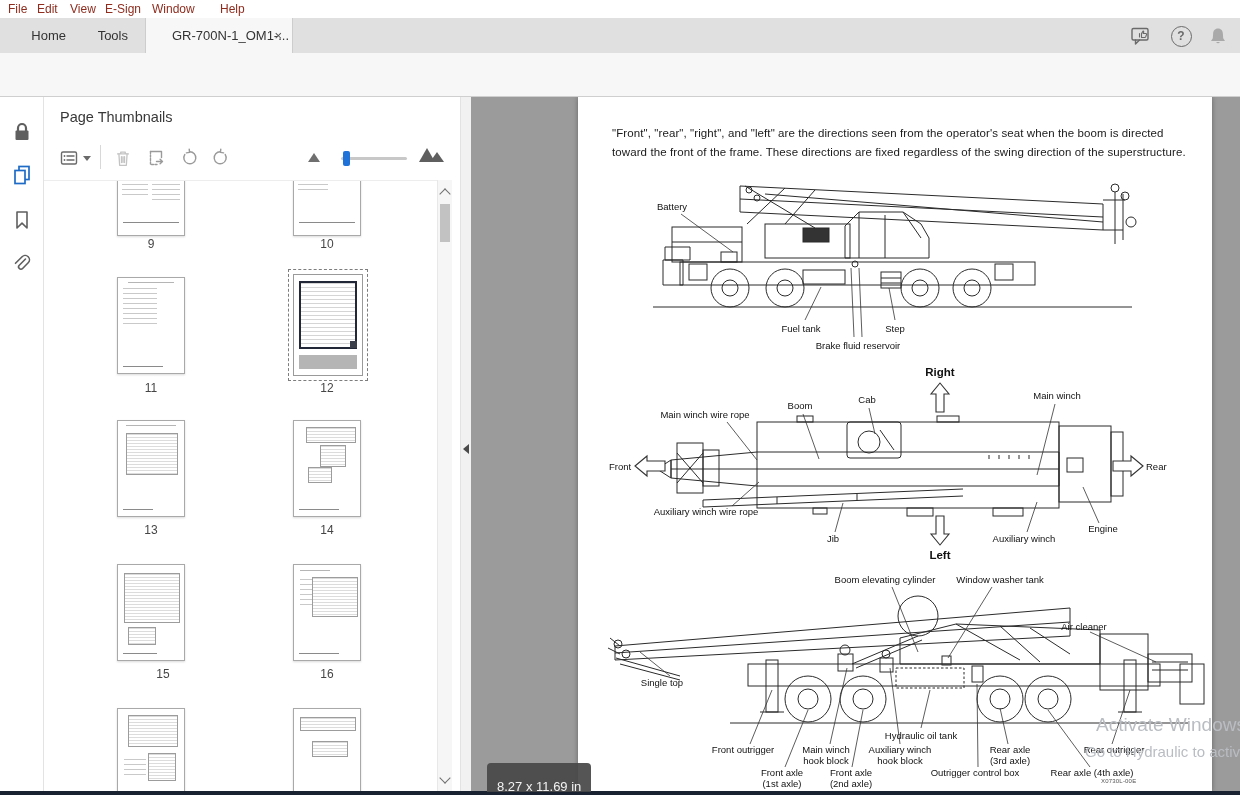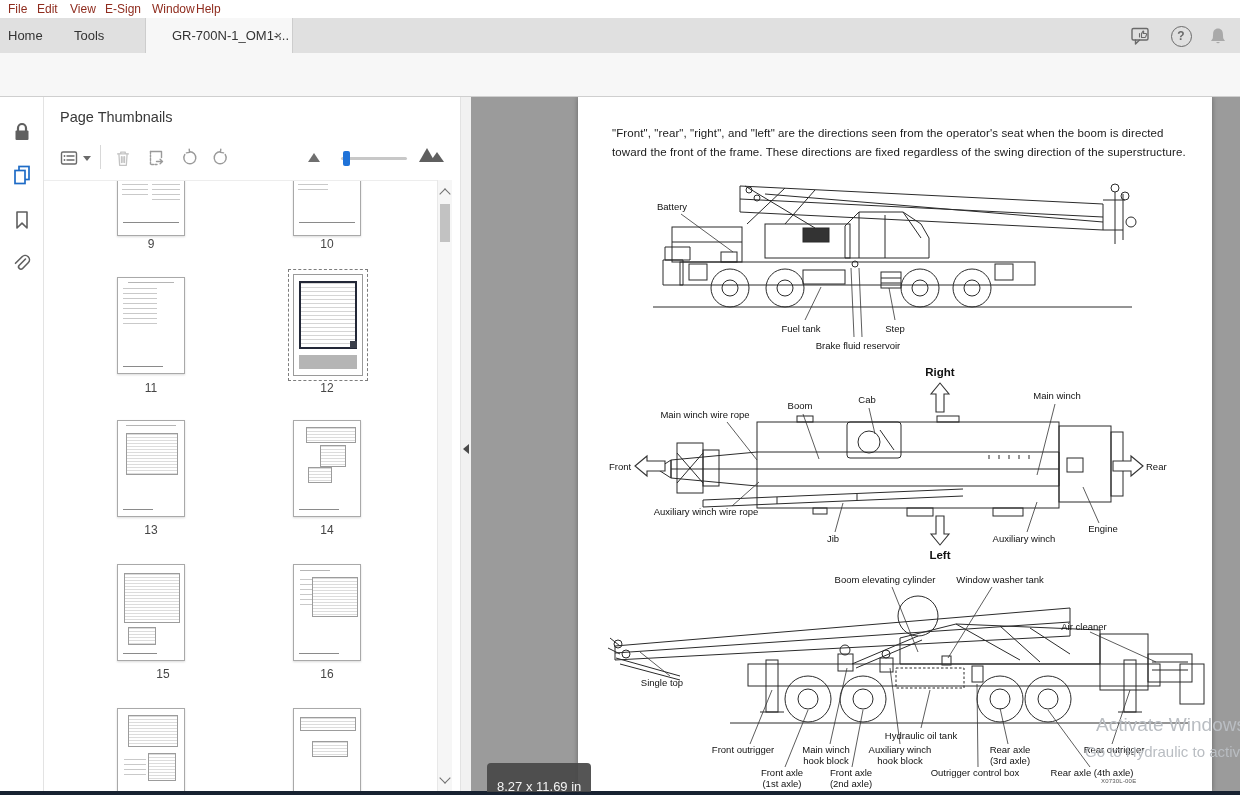--- a/index.html
+++ b/index.html
@@ -10,21 +10,21 @@
   .ic{stroke:#6a6a6a;fill:none;stroke-width:1.4;stroke-linecap:round;stroke-linejoin:round;}
   .ic-dim{stroke:#c3c3c3;}
   .ic-lt{stroke:#9a9a9a;}
   .caret{width:0;height:0;border-left:4px solid transparent;border-right:4px solid transparent;border-top:5px solid #6a6a6a;}
   .vsep{position:absolute;width:1px;background:#d8d8d8;}
   
   #menubar{position:absolute;left:0;top:0;width:1240px;height:18px;background:#ffffff;border-bottom:1px solid #ececec;}
   .menu-item{position:absolute;top:2px;font-size:12px;color:#8f2c1e;cursor:default;}
   
   #tabbar{position:absolute;left:0;top:18px;width:1240px;height:35px;background:#e0e0e0;}
-  .tab{position:absolute;top:0;height:35px;display:flex;align-items:center;justify-content:flex-start;font-size:13px;color:#333;}
+  .tab{position:absolute;top:0;height:35px;display:flex;align-items:center;justify-content:flex-end;font-size:13px;color:#333;}
   #tab-doc{background:#f7f7f7;border-left:1px solid #cdcdcd;border-right:1px solid #cdcdcd;justify-content:flex-start;padding-left:26px;box-sizing:border-box;}
   
   #toolbar{position:absolute;left:0;top:53px;width:1240px;height:44px;background:#f7f7f7;border-bottom:1px solid #cfcfcf;box-sizing:border-box;}
   #pageinput{position:absolute;left:352px;top:64px;width:34px;height:20px;border:none;border-bottom:1px solid #9a9a9a;background:transparent;text-align:center;font-size:12px;color:#333;font-family:"Liberation Sans",sans-serif;}
   .tb-text{position:absolute;font-size:12px;color:#3a3a3a;}
   
   #rail{position:absolute;left:0;top:97px;width:44px;height:695px;background:#fff;border-right:1px solid #e3e3e3;box-sizing:border-box;}
   .rail-btn{position:absolute;left:9px;width:26px;height:26px;display:flex;align-items:center;justify-content:center;}
   
   #panel-header{position:absolute;left:44px;top:97px;width:416px;height:40px;background:#fff;}
@@ -59,21 +59,21 @@
 <body>
 
 <div id="app">
 
   <div id="menubar">
     <span class="menu-item" style="left:8px">File</span>
     <span class="menu-item" style="left:37px">Edit</span>
     <span class="menu-item" style="left:70px">View</span>
     <span class="menu-item" style="left:105px">E-Sign</span>
     <span class="menu-item" style="left:152px">Window</span>
-    <span class="menu-item" style="left:196px">Help</span>
+    <span class="menu-item" style="left:220px">Help</span>
   </div>
 
   <div id="tabbar">
     <div class="tab" style="left:8px;width:58px">
         <span>Home</span>
       </div>
     <div class="tab" style="left:74px;width:54px">
         <span>Tools</span>
       </div>
     <div class="tab" id="tab-doc" style="left:145px;width:148px">

